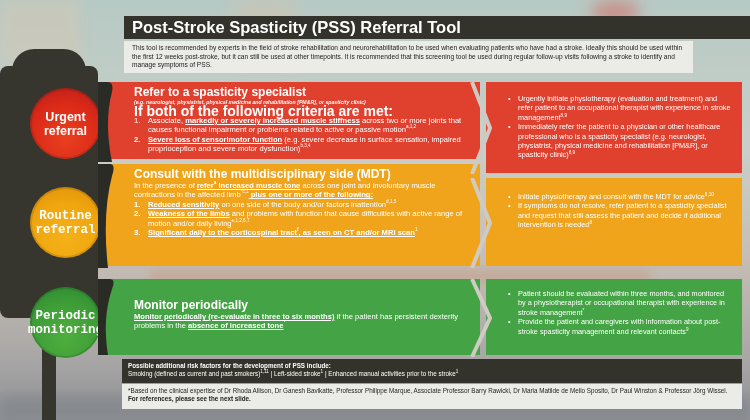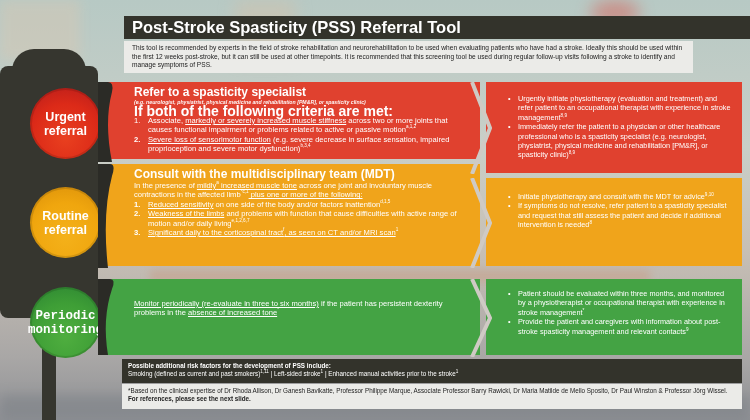--- a/index.html
+++ b/index.html
@@ -20,21 +20,21 @@
   .tl-top { position: absolute; left: 12px; top: 49px; width: 74px; height: 22px; background: #36362f; border-radius: 36px 36px 0 0; }
   .tl-body { position: absolute; left: 0; top: 66px; width: 98px; height: 252px; background: #36362f; border-radius: 8px; }
   .tl-light {
     position: absolute; left: 14px; width: 71px; height: 71px; border-radius: 50%;
     display: flex; align-items: center; justify-content: center; text-align: center;
     color: #fff; font-weight: bold; font-size: 12.5px; line-height: 14px;
     box-shadow: inset 0 0 0 2px rgba(0,0,0,0.12);
     margin-left: 16px;
   }
   .tl-red { top: 88px; background: radial-gradient(circle at 50% 70%, #e9401f 0%, #dc2a18 55%, #b41c1c 100%); }
-  .tl-amber { top: 187px; background: radial-gradient(circle at 50% 70%, #f4b11a 0%, #f0a60e 55%, #d98f0a 100%); }
+  .tl-amber { top: 187px; background: radial-gradient(circle at 50% 70%, #f4b11a 0%, #f0a60e 55%, #d98f0a 100%); font-family: Liberation Mono, monospace; }
   .tl-green { top: 287px; background: radial-gradient(circle at 50% 70%, #4fae3f 0%, #3e9e36 55%, #2b8332 100%); font-family: Liberation Mono, monospace; }
 
   
   .title-bar { position: absolute; left: 124px; top: 16px; width: 654px; height: 23px; background: #33332b; color: #fff; font-weight: bold; font-size: 16.5px; line-height: 23px; padding-left: 8px; }
   .intro { position: absolute; left: 124px; top: 41px; width: 569px; height: 32px; background: #ebebe8; color: #222; font-size: 6.6px; line-height: 8.6px; padding: 3px 8px; }
 
   
   .row-left { position: absolute; left: 104px; color: #fff; }
   .row-right { position: absolute; left: 486px; width: 256px; color: #fff; font-size: 7.3px; line-height: 9.4px; padding: 0 10px 0 22px; }
   .red-left { top: 82px; height: 77px; width: 376px; background: #e0412f; }
@@ -45,21 +45,21 @@
   .green-right { top: 279px; height: 76px; background: #44a344; padding-top: 10px; }
 
   .row-inner { position: absolute; left: 30px; top: 4px; right: 8px; }
   .rh { font-weight: bold; font-size: 12px; line-height: 13px; }
   .rsub { font-style: italic; font-weight: bold; font-size: 5.2px; line-height: 7px; opacity: .95; }
   .rlead { font-weight: bold; font-size: 14px; line-height: 10px; }
   .rtext { font-size: 7.6px; line-height: 9.4px; }
   ol.rlist { list-style: none; font-size: 7.6px; line-height: 9.4px; }
   ol.rlist li { position: relative; padding-left: 14px; }
   ol.rlist li .num { position: absolute; left: 0; top: 0; }
-  .bu { font-weight: normal; text-decoration: underline; }
+  .bu { font-weight: bold; text-decoration: underline; }
   sup { font-size: 4.6px; line-height: 0; vertical-align: super; }
 
   ul.blist { list-style: none; }
   ul.blist li { position: relative; padding-left: 10px; }
   ul.blist li::before { content: "\2022"; position: absolute; left: 0; top: 0; }
 
   
   .chev { position: absolute; left: 470px; width: 22px; }
   .chev svg { display: block; }
 
@@ -115,23 +115,23 @@
 </div>
 <div class="row-right red-right">
   <ul class="blist">
     <li><span>Urgently initiate physiotherapy (evaluation and treatment) and refer patient to an occupational therapist with experience in stroke management</span><sup>8,9</sup></li>
     <li><span>Immediately refer the patient to a physician or other healthcare professional who is a spasticity specialist (e.g. neurologist, physiatrist, physical medicine and rehabilitation [PM&amp;R], or spasticity clinic)</span><sup>8,9</sup></li>
   </ul>
 </div>
 
 <div class="row-left amber-left">
   <div class="row-inner">
-    <div class="rh">Consult with the multidisciplinary team (MDT)</div>
+    <div class="rh">Consult with the multidisciplinary side (MDT)</div>
     <div class="rtext">
-      <span>In the presence of </span><span class="bu"><span>mildly</span><sup>a</sup><span> increased muscle tone</span></span><span> across one joint and involuntary muscle contractions in the affected limb</span><sup>*c,1</sup><span class="bu"> plus one or more of the following:</span>
+      <span>In the presence of </span><span class="bu"><span>refer</span><sup>a</sup><span> increased muscle tone</span></span><span> across one joint and involuntary muscle contractions in the affected limb</span><sup>*c,1</sup><span class="bu"> plus one or more of the following:</span>
     </div>
     <ol class="rlist">
       <li>
         <span class="num bold">1.</span>
         <span class="bu">Reduced sensitivity</span><span> on one side of the body and/or factors inattention</span><sup>d,1,5</sup>
       </li>
       <li>
         <span class="num bold">2.</span>
         <span class="bu">Weakness of the limbs</span><span> and problems with function that cause difficulties with active range of motion and/or daily living</span><sup>e,1,2,6,7</sup>
       </li>
@@ -144,20 +144,21 @@
 </div>
 <div class="row-right amber-right">
   <ul class="blist">
     <li><span>Initiate physiotherapy and consult with the MDT for advice</span><sup>9,10</sup></li>
     <li><span>If symptoms do not resolve, refer patient to a spasticity specialist and request that still assess the patient and decide if additional intervention is needed</span><sup>8</sup></li>
   </ul>
 </div>
 
 <div class="row-left green-left">
   <div class="row-inner" style="top:20px;">
+    <div class="rh">Monitor periodically</div>
     <div class="rtext">
       <span class="bu">Monitor periodically (re-evaluate in three to six months)</span><span> if the patient has persistent dexterity problems in the </span><span class="bu">absence of increased tone</span><sup>*</sup>
     </div>
   </div>
 </div>
 <div class="row-right green-right">
   <ul class="blist">
     <li><span>Patient should be evaluated within three months, and monitored by a physiotherapist or occupational therapist with experience in stroke management</span><sup>*</sup></li>
     <li><span>Provide the patient and caregivers with information about post-stroke spasticity management and relevant contacts</span><sup>9</sup></li>
   </ul>

